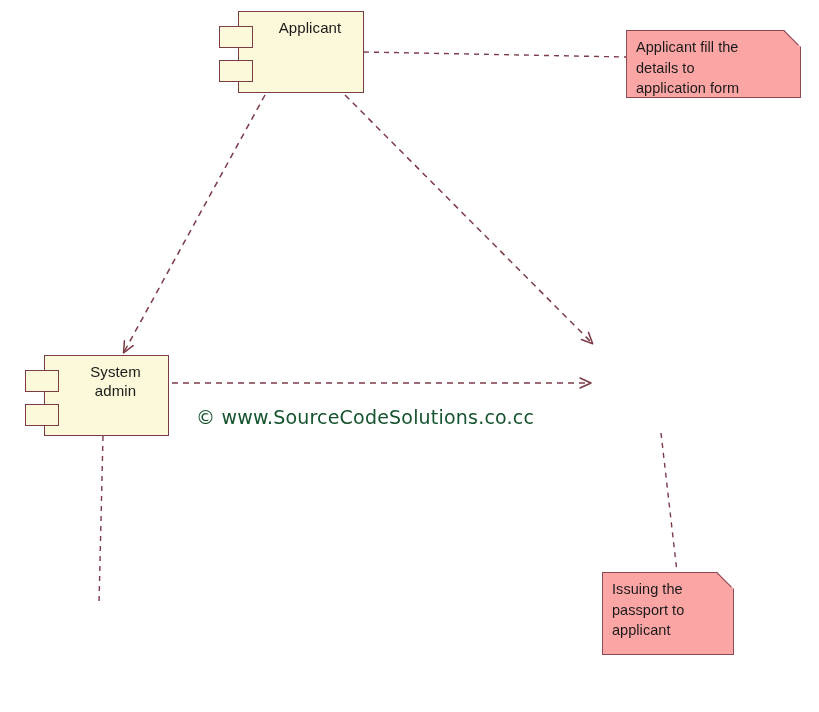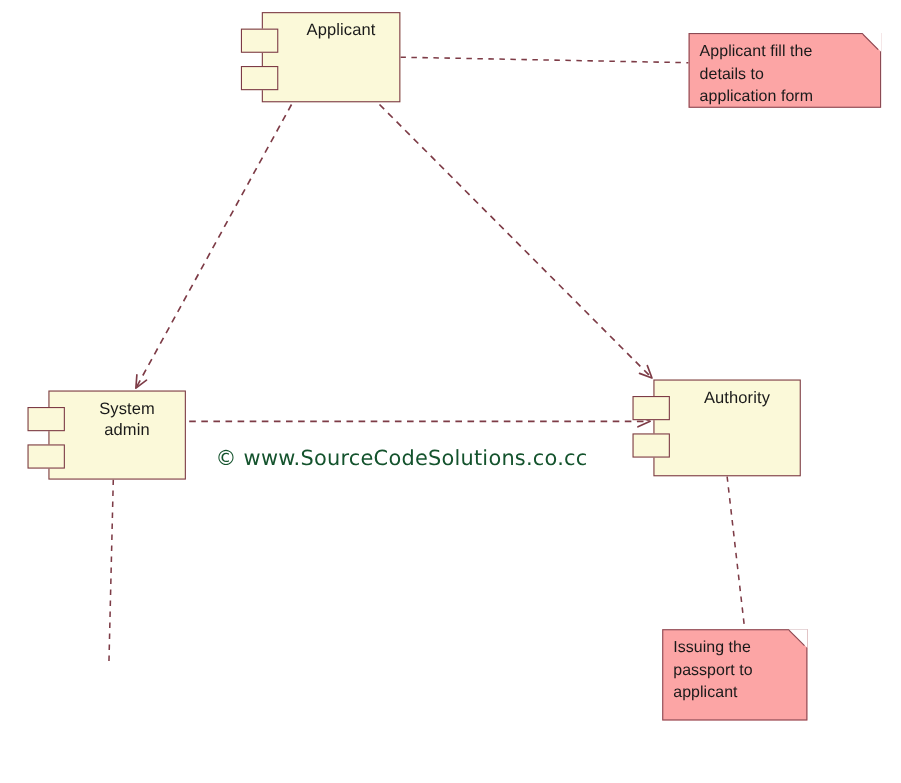--- a/index.html
+++ b/index.html
@@ -147,25 +147,20 @@
     <span class="component-label">Applicant</span>
   </div>
 
   <div class="component" style="left:44px; top:355px; width:125px; height:81px;">
     <span class="port port-top"></span>
     <span class="port port-bottom"></span>
     <span class="component-label">System
 admin</span>
   </div>
 
-  <div class="component" style="left:594px; top:345px; width:134px; height:88px;">
-    <span class="port port-top"></span>
-    <span class="port port-bottom"></span>
-    <span class="component-label">Authority</span>
-  </div>
 
   <div class="note" style="left:626px; top:30px; width:175px; height:68px;">
     <span class="note-fold"></span>
     <span class="note-fold-edge"></span>
     <div class="note-text">Applicant fill the
 details to
 application form</div>
   </div>
 
 

